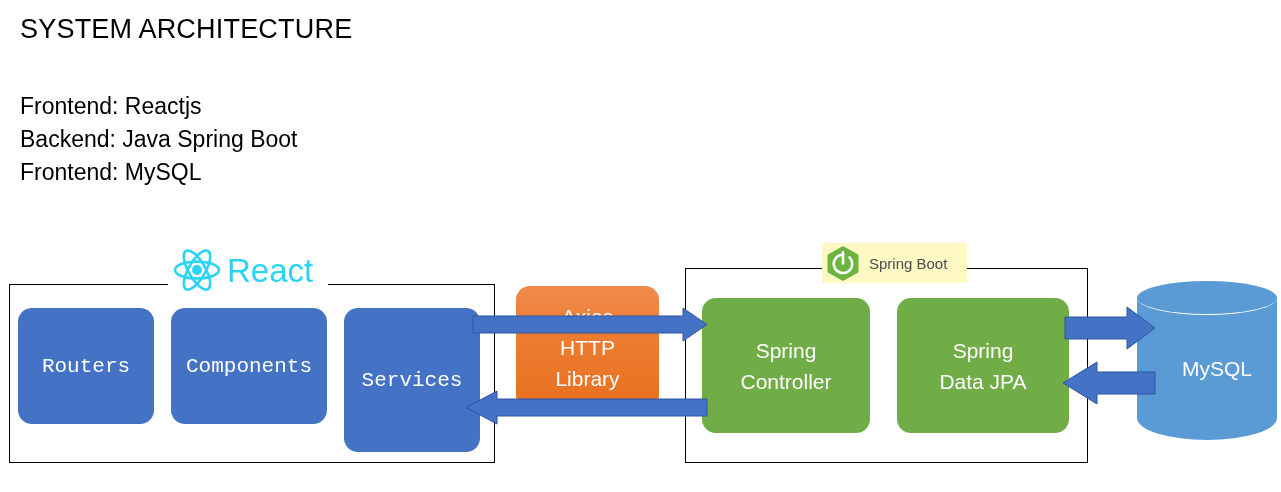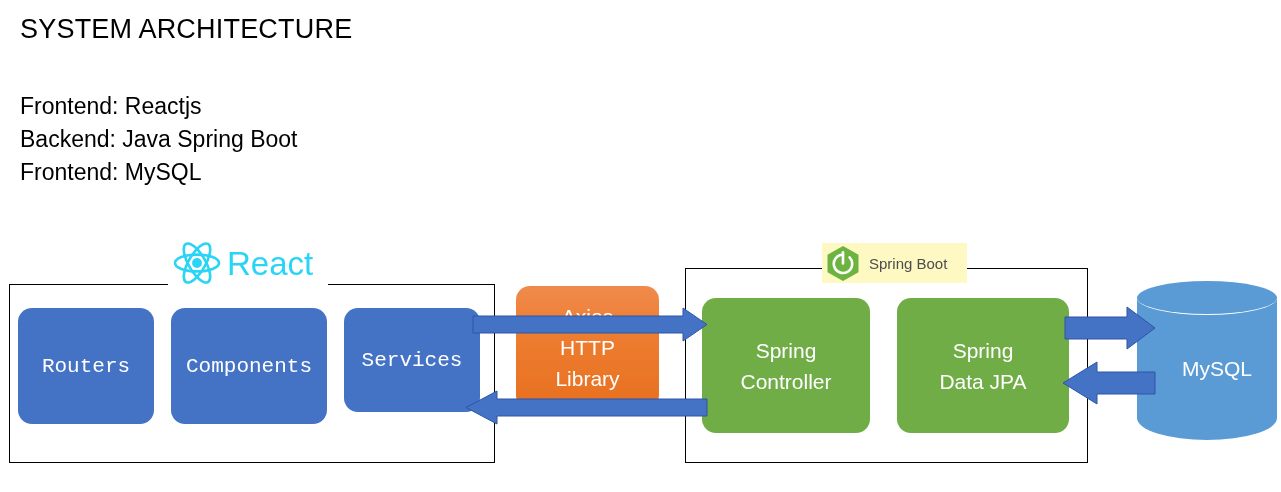--- a/index.html
+++ b/index.html
@@ -62,21 +62,21 @@
     font-size: 21px;
     line-height: 31px;
     padding: 4px 8px;
   }
   .node.blue   { background: #4472C4; font-family: Liberation Mono, monospace; }
   .node.orange { background: linear-gradient(180deg,#F08A4B 0%,#ED7D31 40%,#E8701F 100%); }
   .node.green  { background: #70AD47; }
 
   #node-routers     { left: 18px;  top: 308px; width: 136px; height: 116px; }
   #node-components  { left: 171px; top: 308px; width: 156px; height: 116px; }
-  #node-services    { left: 344px; top: 308px; width: 136px; height: 104px; }
+  #node-services    { left: 344px; top: 308px; width: 136px; height: 144px; }
   #node-axios       { left: 516px; top: 286px; width: 143px; height: 123px; }
   #node-restctl     { left: 702px; top: 298px; width: 168px; height: 135px; }
   #node-jpa         { left: 897px; top: 298px; width: 172px; height: 135px; }
 
   .node-label { display: block; }
 
   
   #db-mysql {
     position: absolute;
     left: 1137px; top: 281px;
@@ -109,21 +109,21 @@
   #arrow-layer {
     position: absolute;
     left: 0; top: 0;
     width: 1281px; height: 492px;
     pointer-events: none;
   }
 
   
   #react-logo {
     position: absolute;
-    left: 172px; top: 238px;
+    left: 172px; top: 245px;
     width: 152px; height: 50px;
     display: flex; align-items: center;
   }
   #react-logo .react-word {
     font-size: 33px;
     color: #29D4F5;
     margin-left: 5px;
     line-height: 33px;
   }
   #react-logo svg { display:block; }

